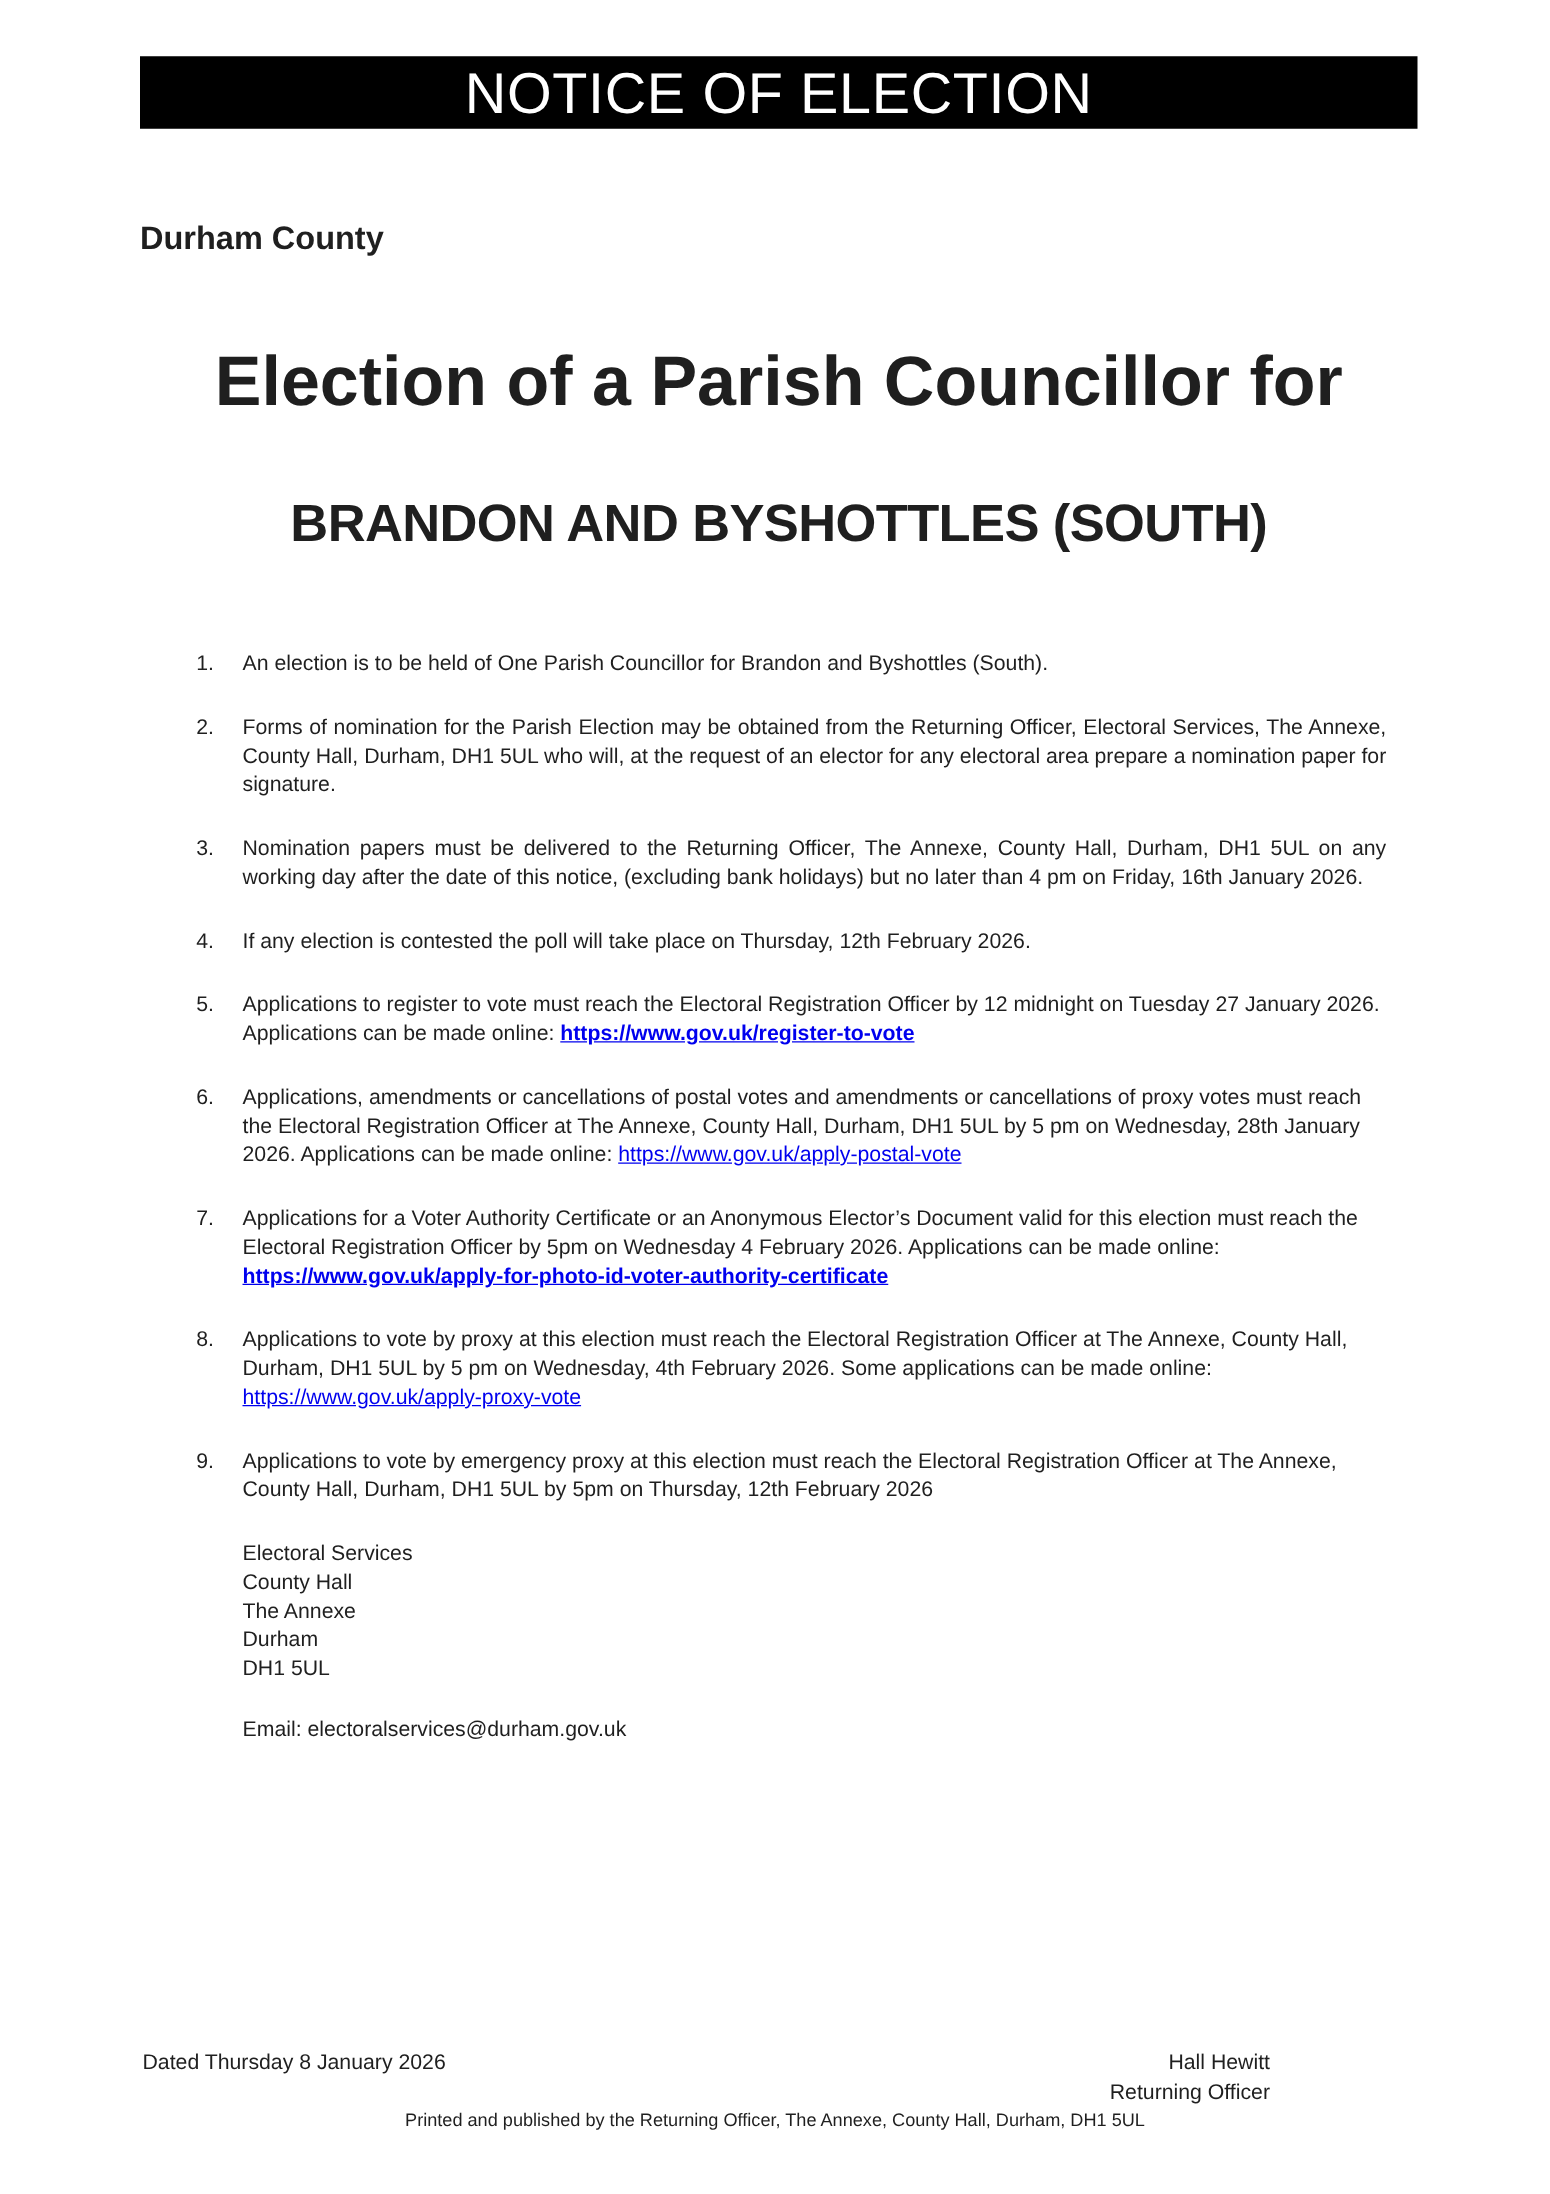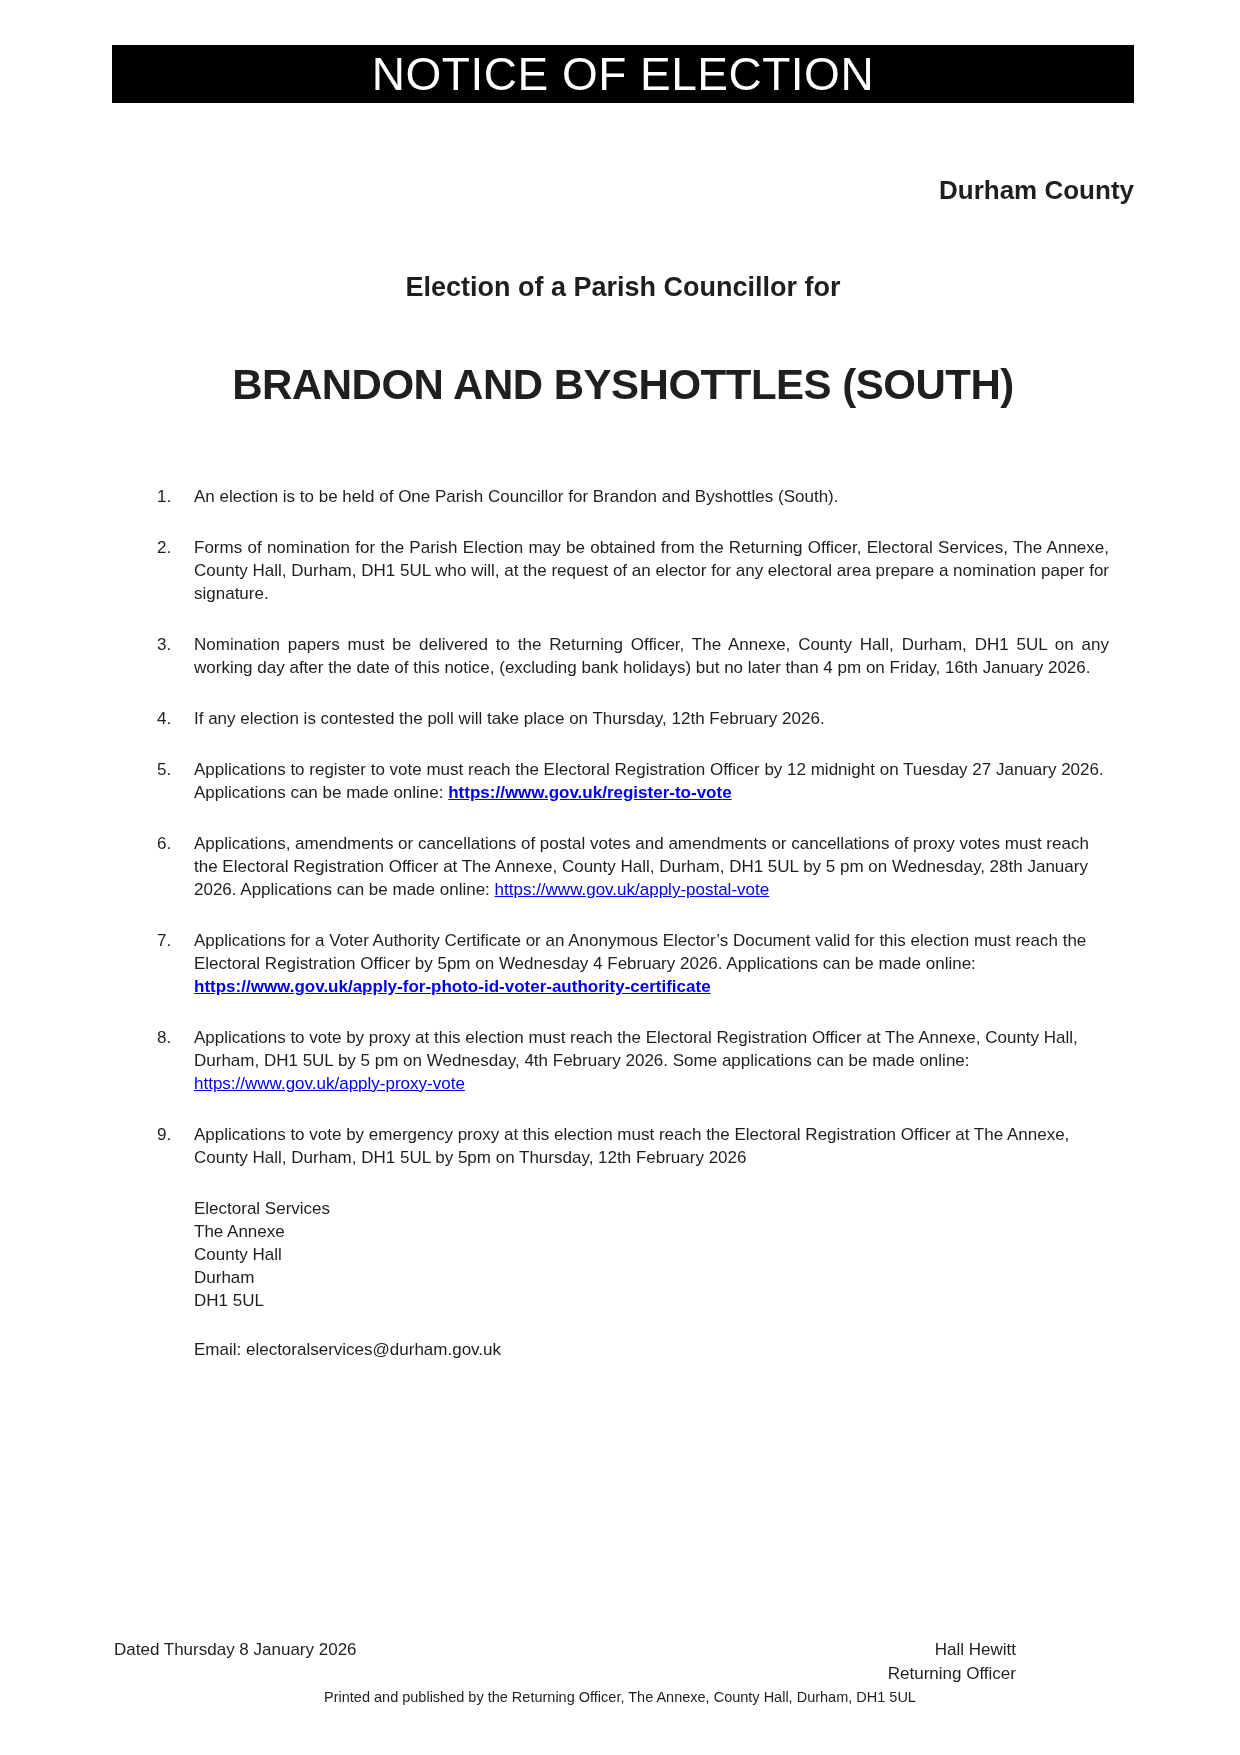--- a/index.html
+++ b/index.html
@@ -20,29 +20,29 @@
     align-items: center;
     justify-content: center;
   }
   .banner .banner-text {
     color: var(--banner-fg, #ffffff);
     font-weight: 400;
     font-size: 46px;
     letter-spacing: 0.5px;
     white-space: nowrap;
   }
-  .center-col { margin-left: 112px; margin-right: 106px; text-align: right; }
+  .center-col { margin-left: 112px; margin-right: 106px; text-align: left; }
   .authority {
     margin-top: 72px;
     font-size: 26px;
     font-weight: 700;
   }
   .election-title {
     margin: 66px 106px 0 112px;
-    font-size: 27px;
+    font-size: 56px;
     font-weight: 700;
     text-align: center;
   }
   .area-title {
     margin: 58px 106px 0 112px;
     font-size: 42px;
     font-weight: 700;
     letter-spacing: -0.5px;
     text-align: center;
   }
@@ -143,22 +143,22 @@
         <span class="body">Applications to vote by proxy at this election must reach the Electoral Registration Officer at The Annexe, County Hall, Durham, DH1 5UL by 5 pm on Wednesday, 4th February 2026. Some applications can be made online: <a class="doc-link" href="#">https://www.gov.uk/apply-proxy-vote</a></span>
       </div>
       <div class="notice">
         <span class="num">9.</span>
         <span class="body">Applications to vote by emergency proxy at this election must reach the Electoral Registration Officer at The Annexe, County Hall, Durham, DH1 5UL by 5pm on Thursday, 12th February 2026</span>
       </div>
     </div>
 
   <div class="address" id="address">
       <div class="addr-line">Electoral Services</div>
+      <div class="addr-line">County Hall</div>
       <div class="addr-line">The Annexe</div>
-      <div class="addr-line">County Hall</div>
       <div class="addr-line">Durham</div>
       <div class="addr-line">DH1 5UL</div>
     </div>
 
   <div class="contact">
     <div>Email: electoralservices@durham.gov.uk</div>
   </div>
 
   <footer class="footer">
     <div class="footer-row">

